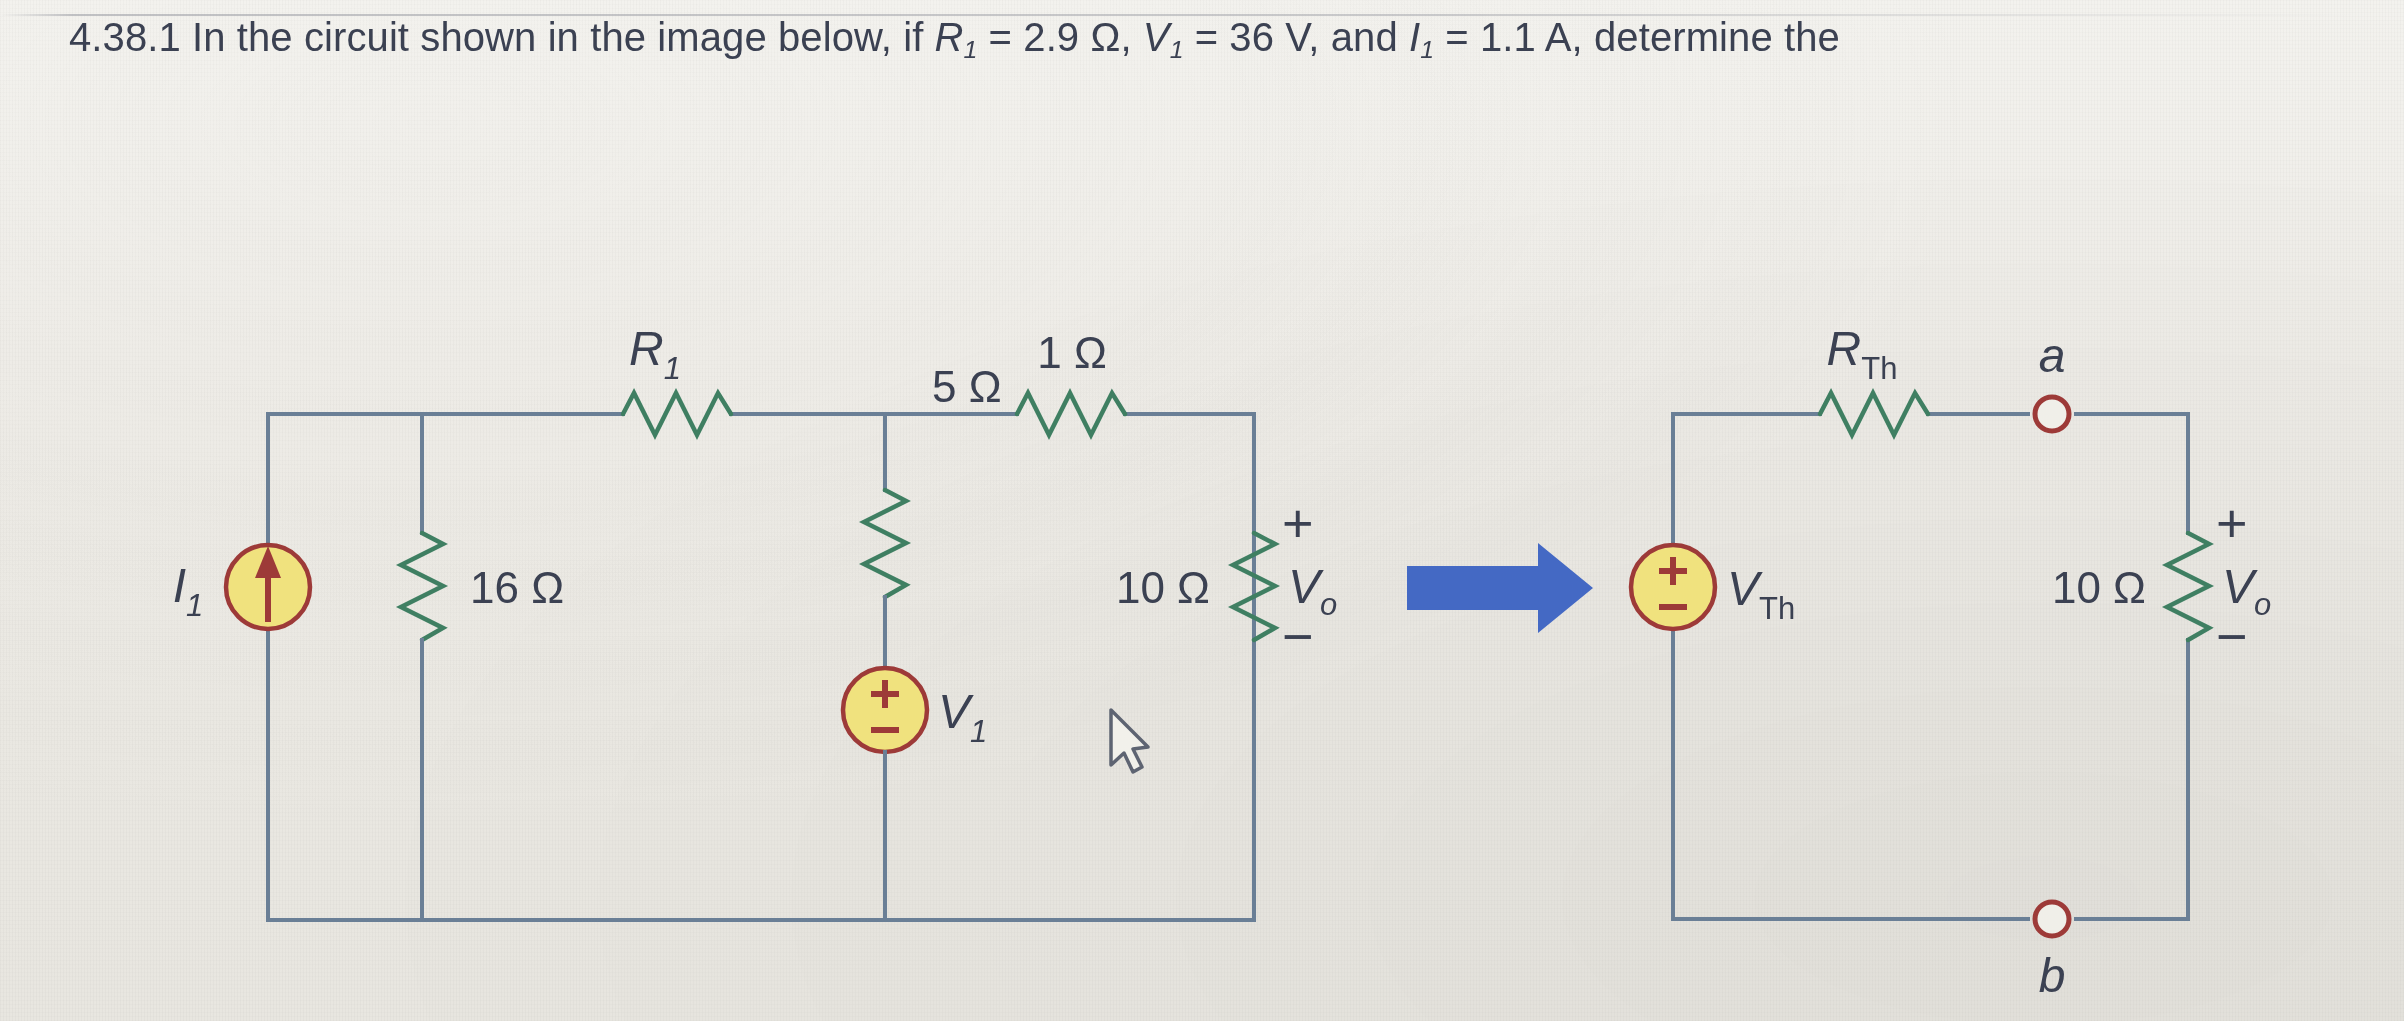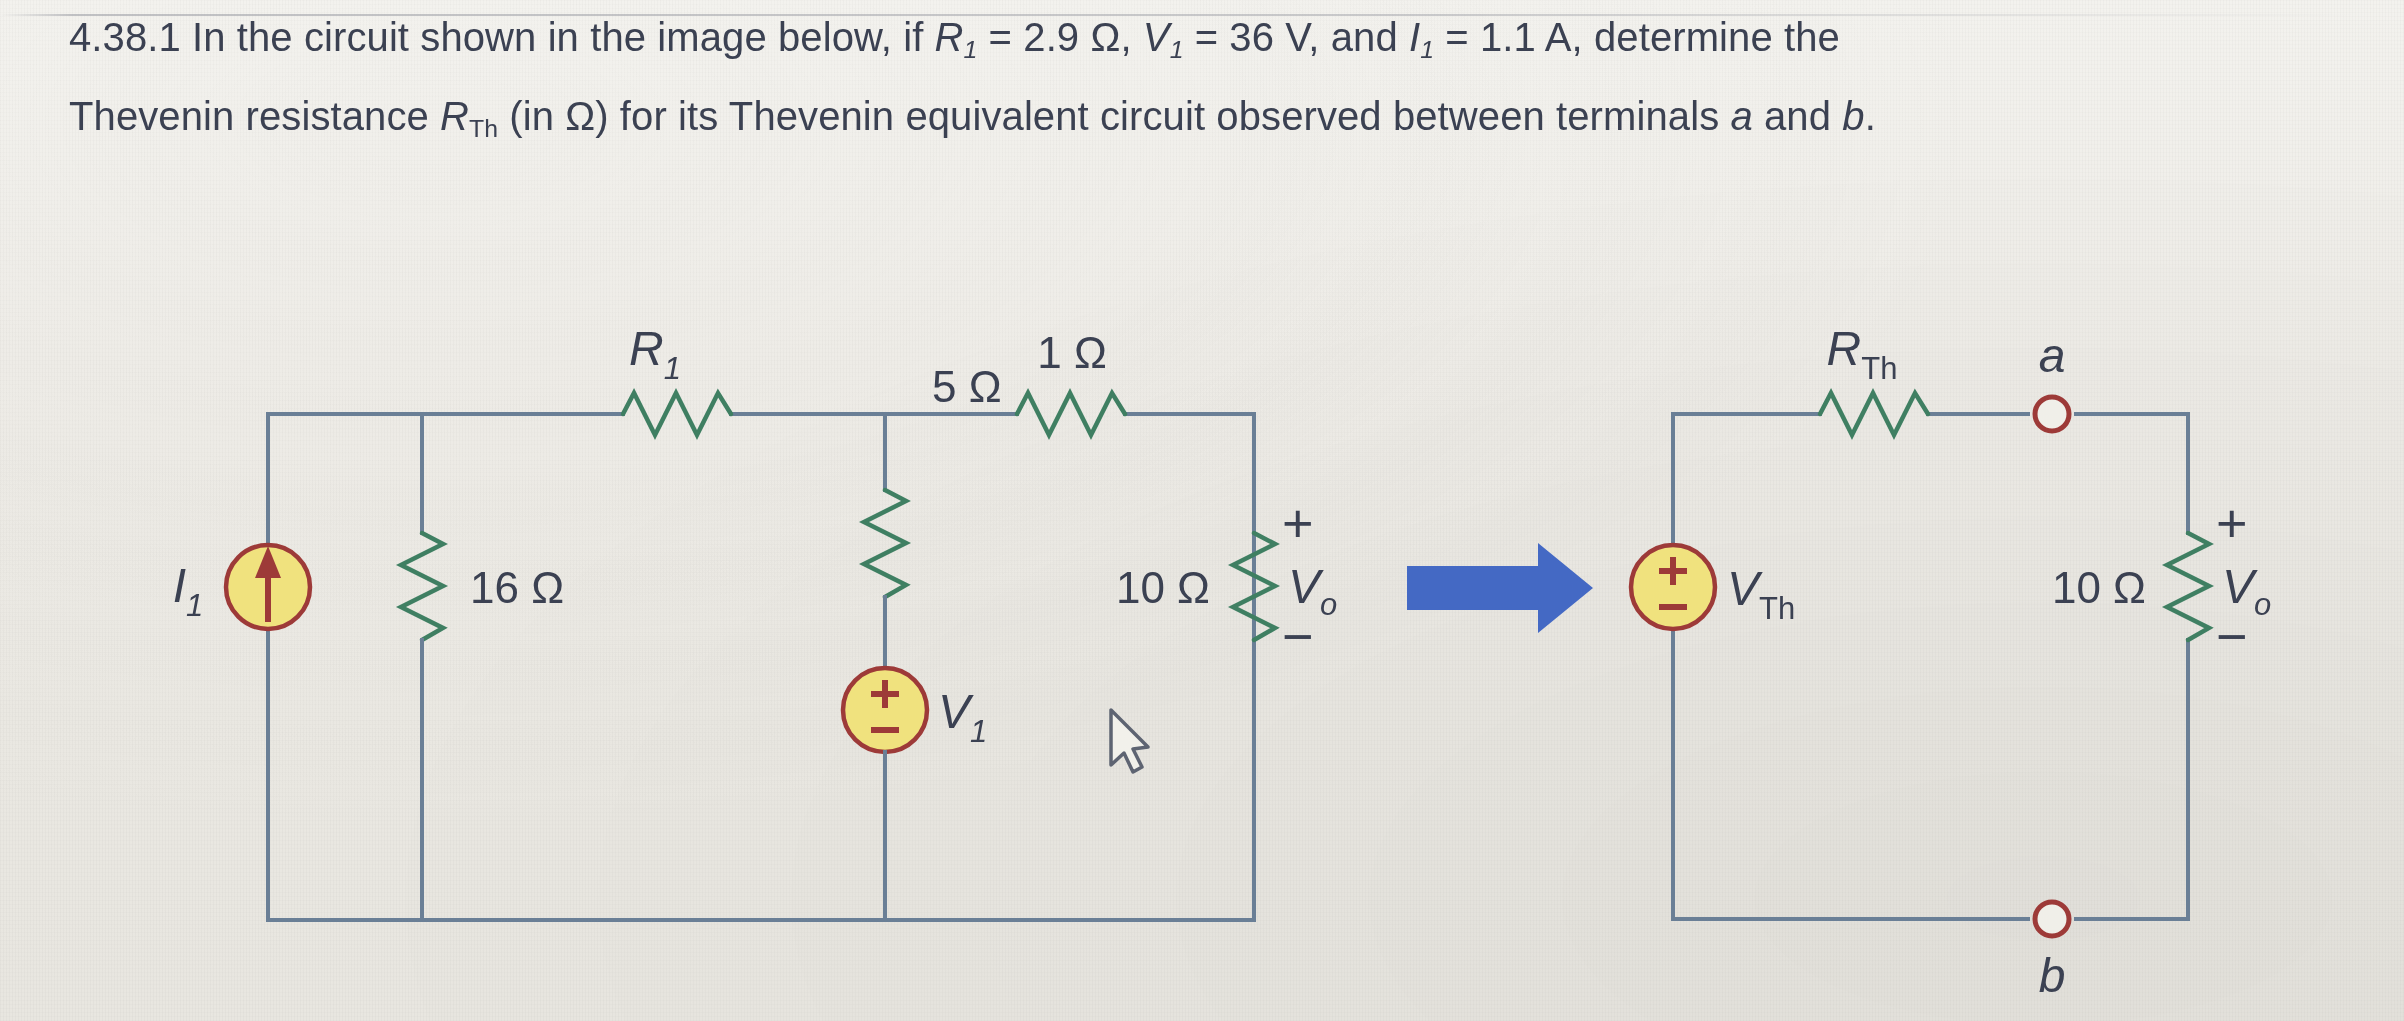--- a/index.html
+++ b/index.html
@@ -127,21 +127,20 @@
   .cursor-fill { fill: #f2f1eb; stroke: #5e6472; stroke-width: 3.5; stroke-linejoin: round; }
 </style>
 </head>
 <body>
 
 <div id="page">
 
   <div class="qtext">
     <span class="qline"><span>4.38.1</span><span>&nbsp;</span><span>In the circuit shown in the image below, if </span><span class="nb"><span class="it">R</span><span class="sub it">1</span></span><span> = 2.9 Ω, </span><span class="nb"><span class="it">V</span><span class="sub it">1</span></span><span> = 36 V, and </span><span class="nb"><span class="it">I</span><span class="sub it">1</span></span><span>  = 1.1 A, determine the</span></span>
 
-    <span class="qline"><span>Thevenin resistance </span><span class="nb"><span class="it">R</span><span class="sub">Th</span></span><span> (in Ω) for its Thevenin equivalent circuit observed between terminals </span><span class="it">a</span><span> and </span><span class="it">b</span><span>.</span></span>
   </div>
 
   <div id="circuits">
   <svg width="2404" height="871" viewBox="0 0 2404 871" xmlns="http://www.w3.org/2000/svg">
 
     <g>
 
       <path class="wire" d="M 268 264 L 268 770 L 1254 770 L 1254 264"></path>
 
       <path class="wire" d="M 268 264 L 623 264"></path>

